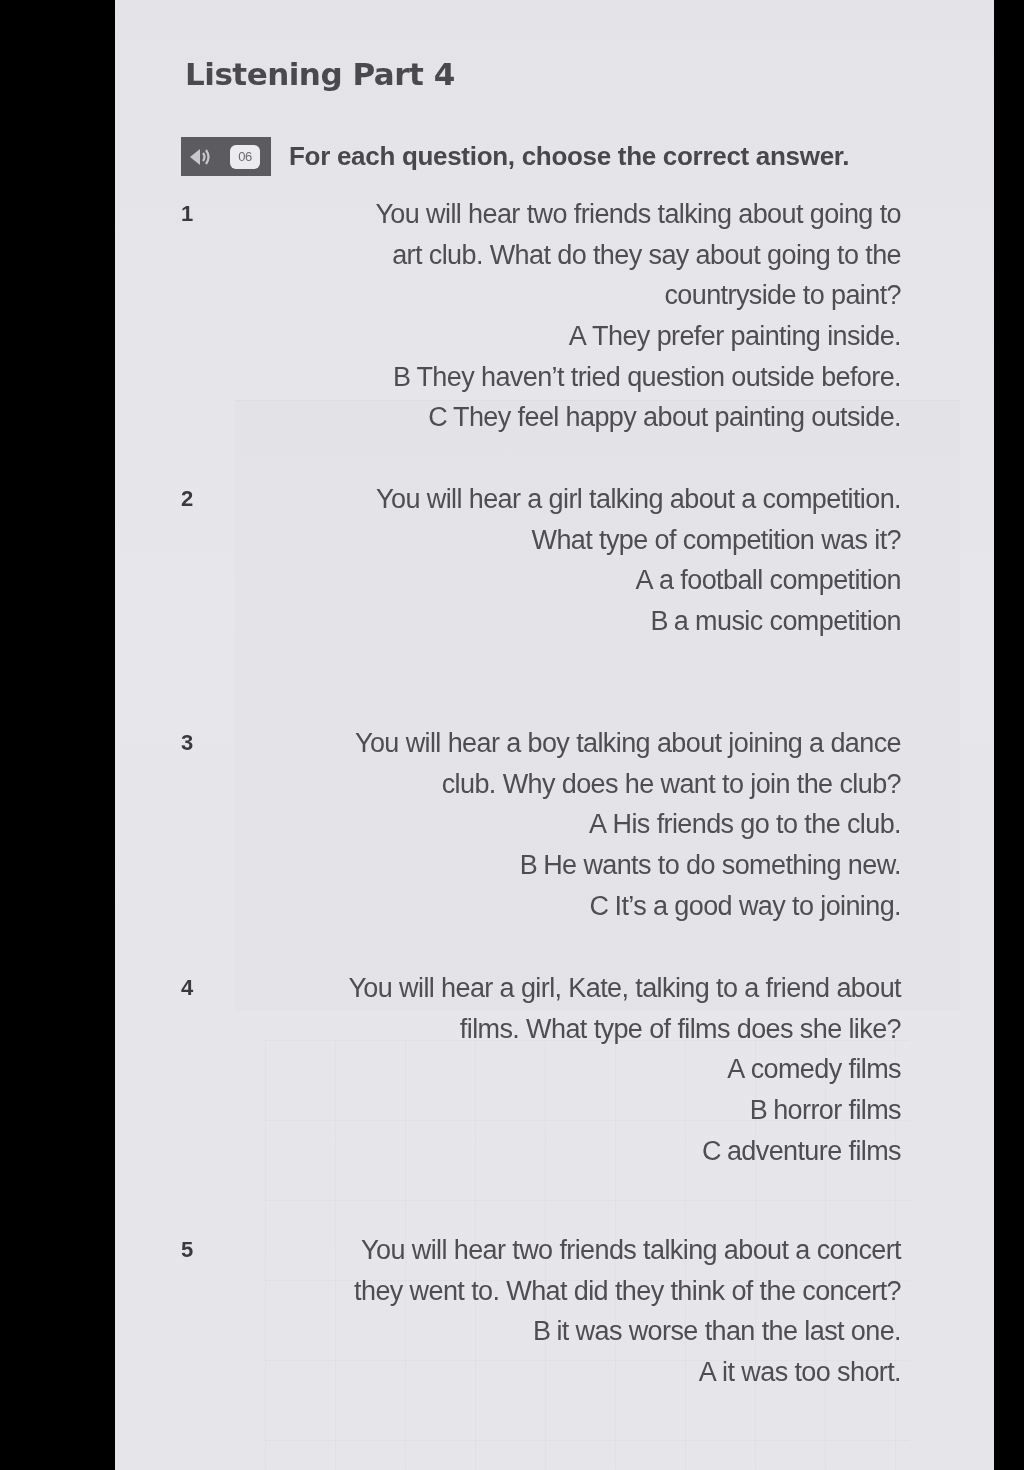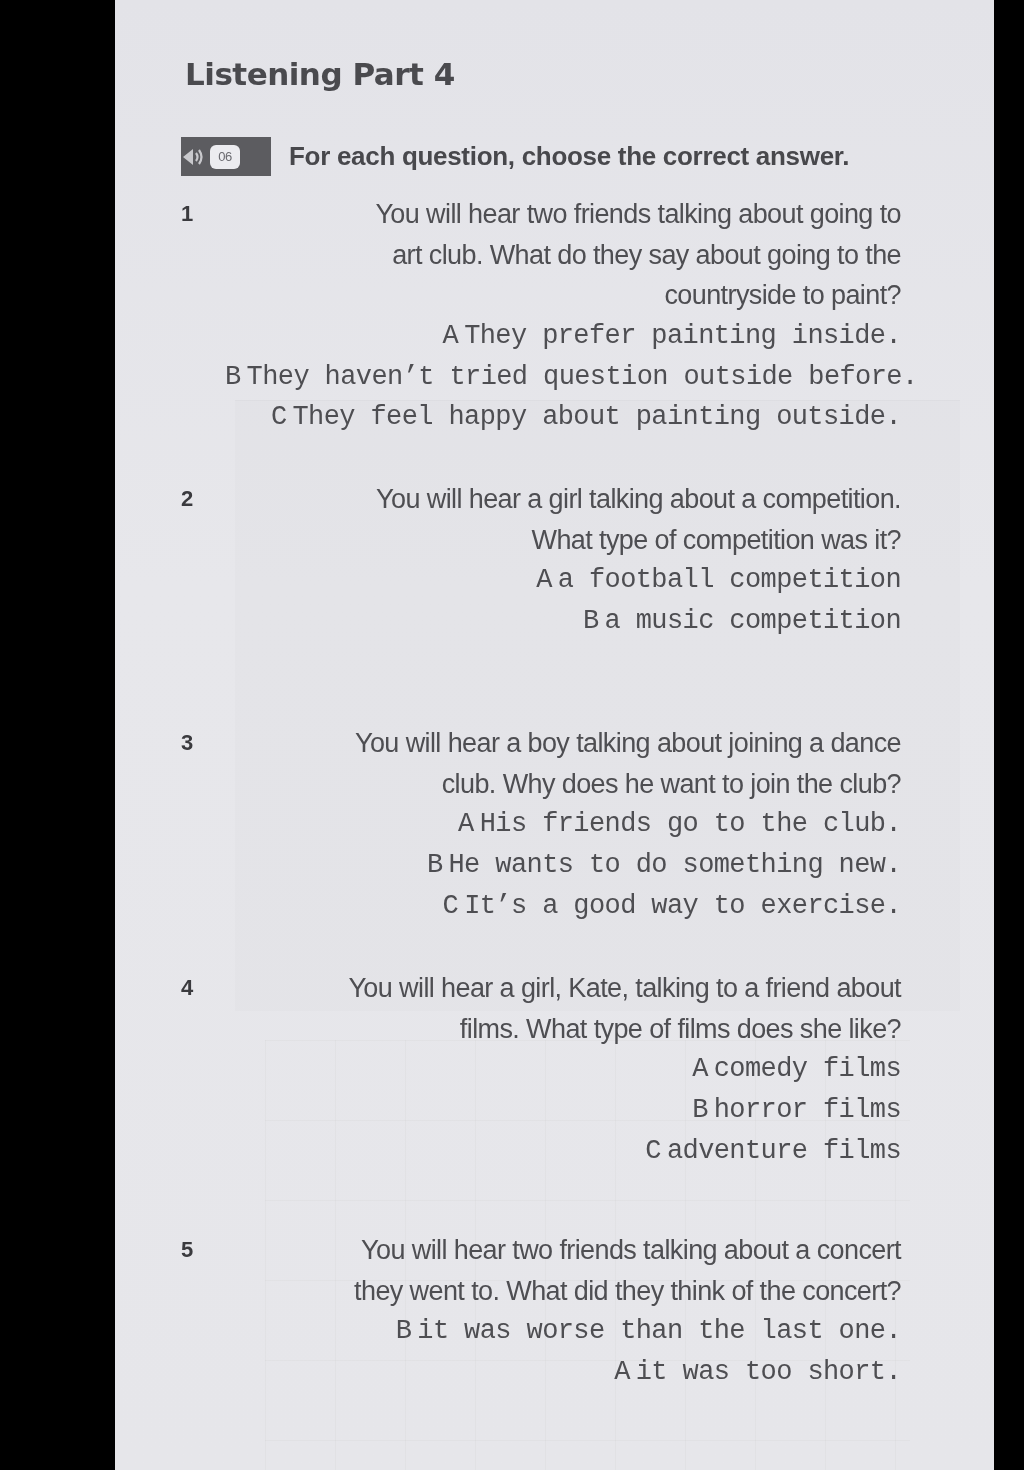--- a/index.html
+++ b/index.html
@@ -66,21 +66,22 @@
       align-items: center;
     }
     .audio-badge {
       width: 90px;
       height: 39px;
       background: #5c5c60;
       display: flex;
       align-items: center;
       justify-content: flex-start;
       box-sizing: border-box;
-      gap: 3px;
+      padding-left: 7px;
+      gap: 16px;
     }
     .speaker-icon {
       width: 26px;
       height: 22px;
       display: block;
     }
     .track-number {
       background: #ececf0;
       border-radius: 6px;
       width: 30px;
@@ -129,21 +130,20 @@
       color: #3a3a3e;
     }
     .q-body {
       margin-left: 44px;
       text-align: right;
     }
     .option {
       height: 40.7px;
       line-height: 40.7px;
       white-space: nowrap;
-      font-family: Liberation Mono, monospace;
     }
     .option-letter {
       display: inline-block;
       margin-right: 6px;
     }
   </style>
 </head>
 <body>
 
 <div class="frame">
@@ -187,21 +187,21 @@
       </div>
     </div>
 
     <div class="question" style="top:723px;">
       <div class="q-num">3</div>
       <div class="q-body">
         <div class="line">You will hear a boy talking about joining a dance</div>
         <div class="line">club. Why does he want to join the club?</div>
         <div class="option"><span class="option-letter">A</span><span>His friends go to the club.</span></div>
         <div class="option"><span class="option-letter">B</span><span>He wants to do something new.</span></div>
-        <div class="option"><span class="option-letter">C</span><span>It’s a good way to exercise.</span></div>
+        <div class="option"><span class="option-letter">C</span><span>It’s a good way to joining.</span></div>
       </div>
     </div>
 
     <div class="question" style="top:968px;">
       <div class="q-num">4</div>
       <div class="q-body">
         <div class="line">You will hear a girl, Kate, talking to a friend about</div>
         <div class="line">films. What type of films does she like?</div>
         <div class="option"><span class="option-letter">A</span><span>comedy films</span></div>
         <div class="option"><span class="option-letter">B</span><span>horror films</span></div>

